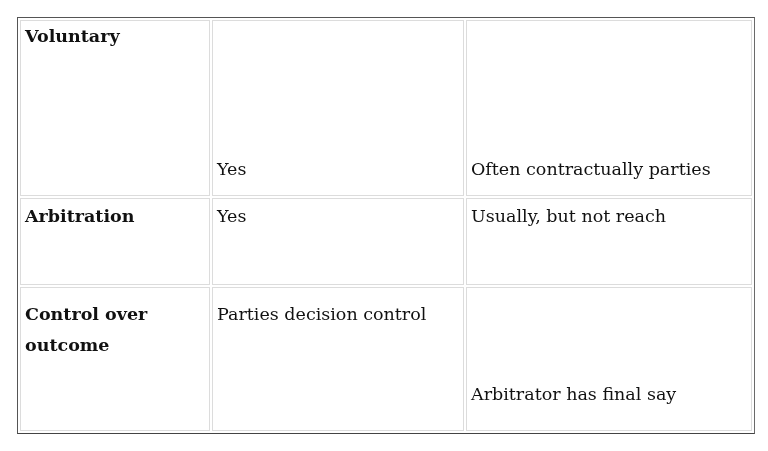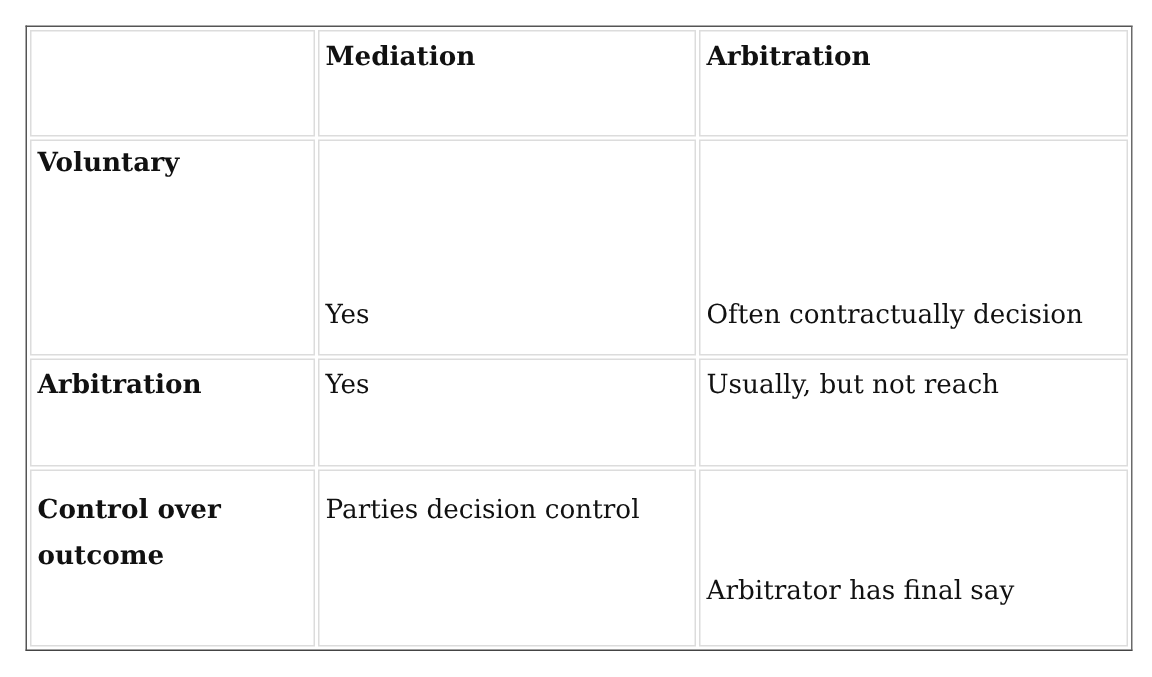--- a/index.html
+++ b/index.html
@@ -64,29 +64,24 @@
 </head>
 <body>
 
 <table class="comparison-table">
   <colgroup>
     <col class="col-1">
     <col class="col-2">
     <col class="col-3">
   </colgroup>
   <tbody>
-      <tr class="r-head">
-    <th></th>
-    <th>Mediation</th>
-    <th>Arbitration</th>
-  </tr>
   <tr class="r2">
     <th class="row-head">Voluntary</th>
     <td class="mediation-cell">Yes</td>
-    <td class="arbitration-cell">Often contractually decision</td>
+    <td class="arbitration-cell">Often contractually parties</td>
   </tr>
   <tr class="r4">
     <th class="row-head">Arbitration</th>
     <td class="mediation-cell">Yes</td>
     <td class="arbitration-cell">Usually, but not reach</td>
   </tr>
   <tr class="r5">
     <th class="row-head">Control over outcome</th>
     <td class="mediation-cell">Parties decision control</td>
     <td class="arbitration-cell">Arbitrator has final say</td>

